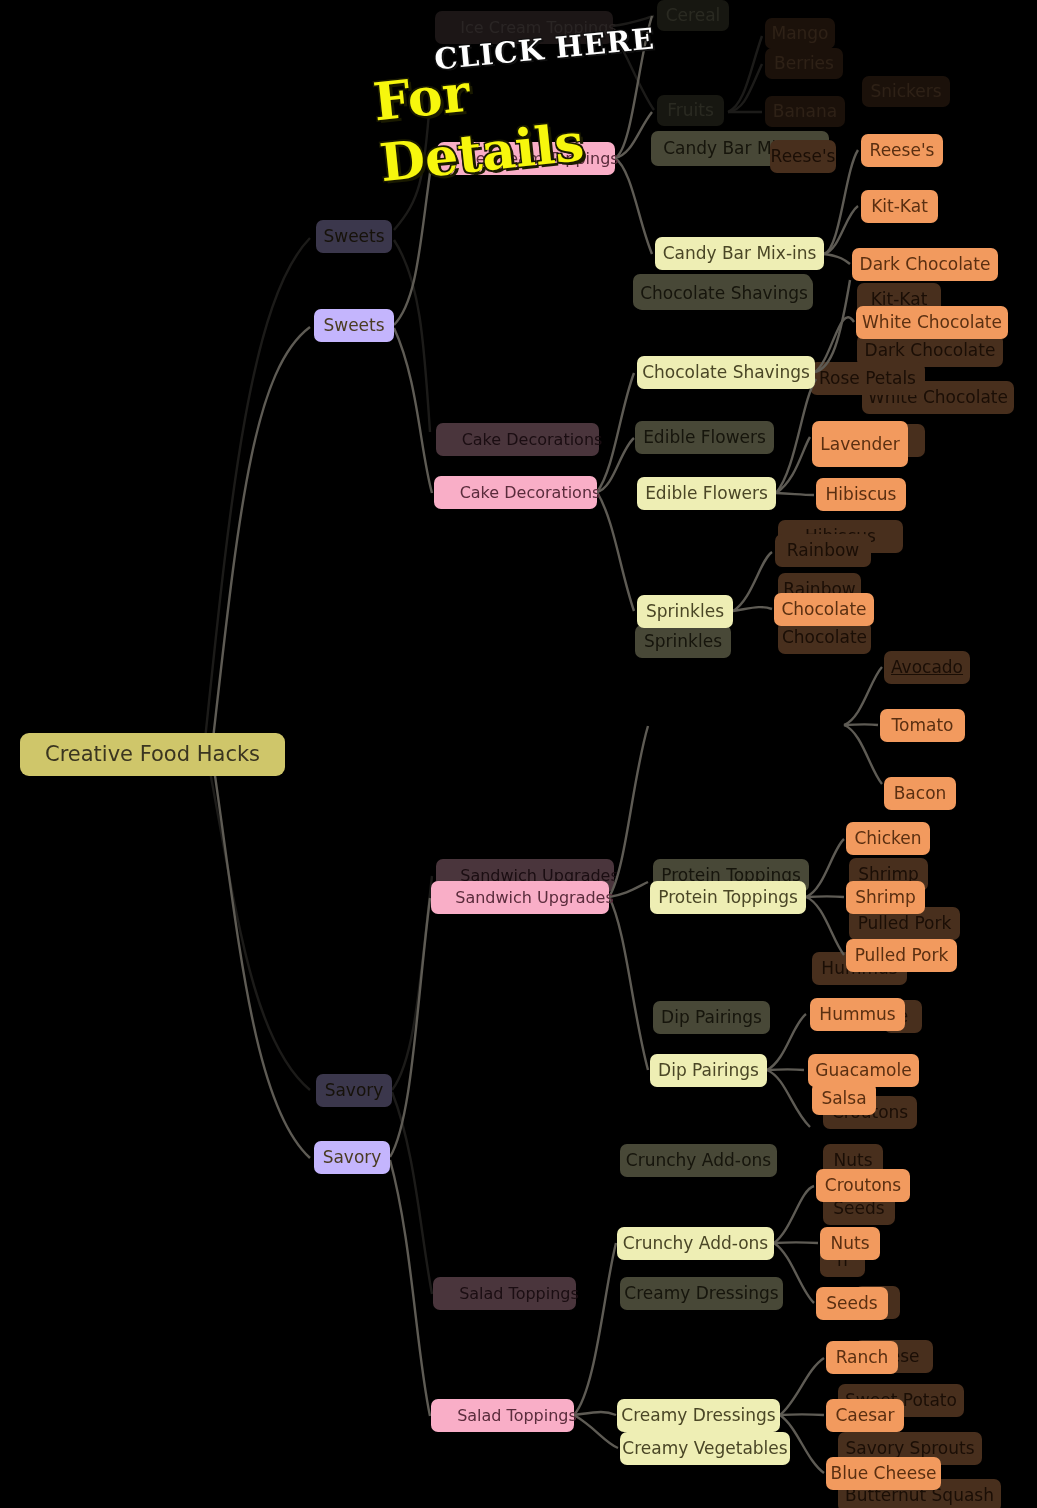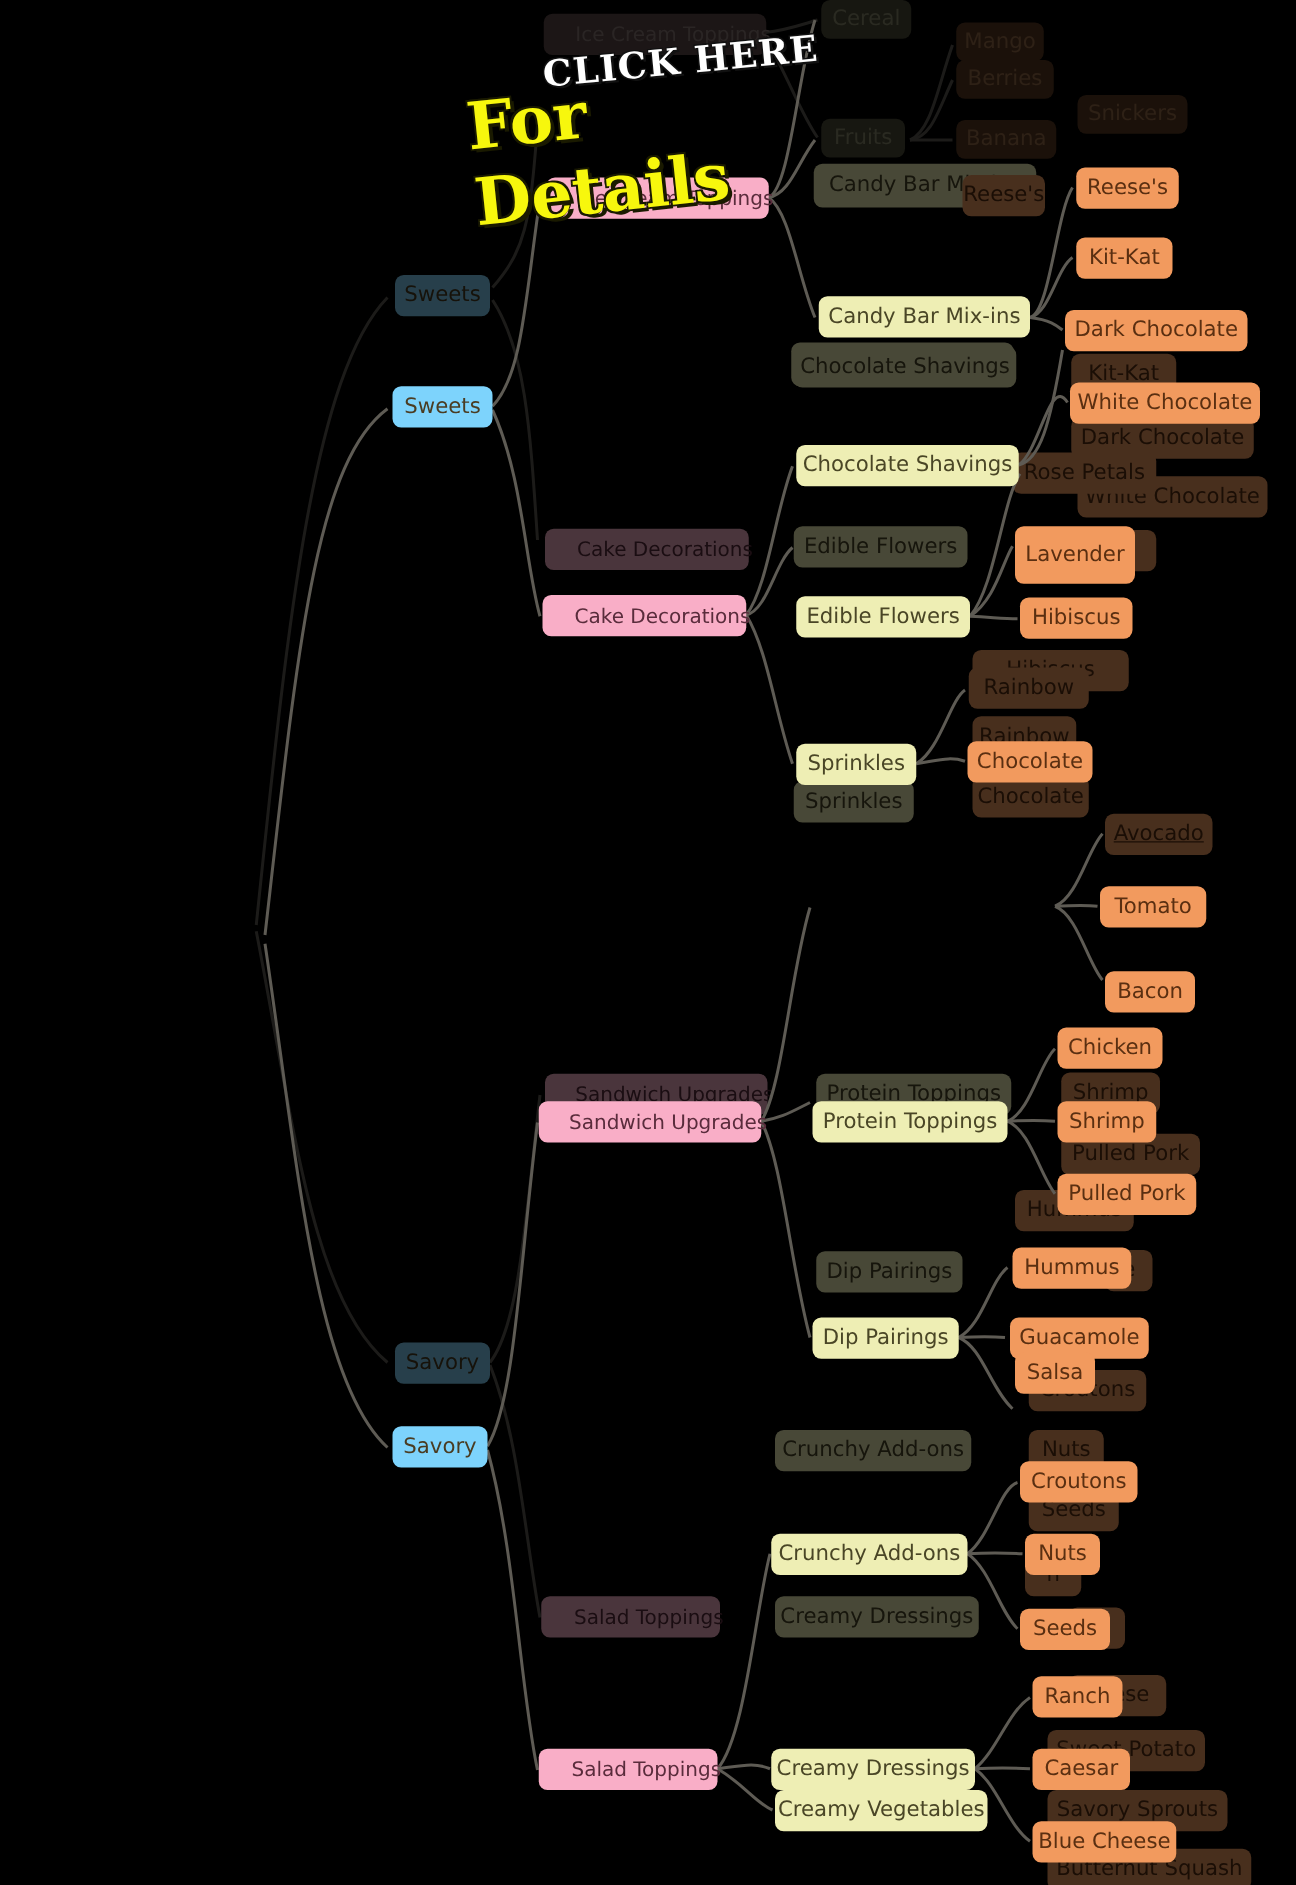--- a/index.html
+++ b/index.html
@@ -5,21 +5,21 @@
   html,body{margin:0;padding:0;background:#000;}
   body{width:1037px;height:1508px;position:relative;overflow:hidden;
        font-family:"DejaVu Sans","Liberation Sans",sans-serif;}
   #stage{position:absolute;left:0;top:0;width:1037px;height:1508px;background:#000;overflow:hidden;}
 
   
   .node{position:absolute;border-radius:7px;padding:6px 12px;
         white-space:nowrap;line-height:1.1;box-sizing:border-box;
         display:flex;align-items:center;justify-content:center;}
   .n-root{background:#cfc66a;color:#3a3520;font-size:21px;border-radius:9px;padding:11px 16px;}
-  .n-l1{background:#7dd3fc;color:#4a3c22;font-size:17px;}
+  .n-l1{background:#c4b5fd;color:#4a3c22;font-size:17px;}
   .n-l2{background:#f9aec7;color:#5a2c3c;font-size:16px;padding-left:41px;}
   .n-l3{background:#eeeeb4;color:#4a4626;font-size:17px;}
   .n-l4{background:#f29a5e;color:#5a2f11;font-size:17px;}
 
   
   #layer-dim{position:absolute;left:0;top:0;width:1037px;height:1508px;
              opacity:0.30;filter:saturate(0.95);}
   #layer-main{position:absolute;left:0;top:0;width:1037px;height:1508px;}
 
   svg.edges{position:absolute;left:0;top:0;width:1037px;height:1508px;overflow:visible;}
@@ -248,20 +248,23 @@
       <path d="M767 1070 C 786 1078, 792 1110, 810 1127"></path>
 
       <path d="M774 1243 C 792 1230, 800 1190, 814 1186"></path>
       <path d="M774 1243 C 792 1242, 800 1242, 818 1243"></path>
       <path d="M774 1243 C 792 1255, 800 1290, 814 1303"></path>
 
       <path d="M780 1415 C 798 1400, 806 1370, 824 1358"></path>
       <path d="M780 1415 C 798 1414, 806 1414, 824 1415"></path>
       <path d="M780 1415 C 798 1428, 806 1460, 824 1473"></path>
     </svg>
+  <div class="node n-root" style="left: 20px; top: 733px; width: 265px; height: 43px;">
+        <span>Creative Food Hacks</span>
+      </div>
       <div class="node n-l1" style="left: 314px; top: 309px; width: 80px; height: 33px;">
         <span>Sweets</span>
       </div>
       <div class="node n-l1" style="left: 314px; top: 1141px; width: 76px; height: 33px;">
         <span>Savory</span>
       </div>
       <div class="node n-l2" style="left: 437px; top: 142px; width: 178px; height: 33px;">
         <span>Ice Cream Toppings</span>
       </div>
       <div class="node n-l2" style="left: 434px; top: 476px; width: 163px; height: 33px;">

